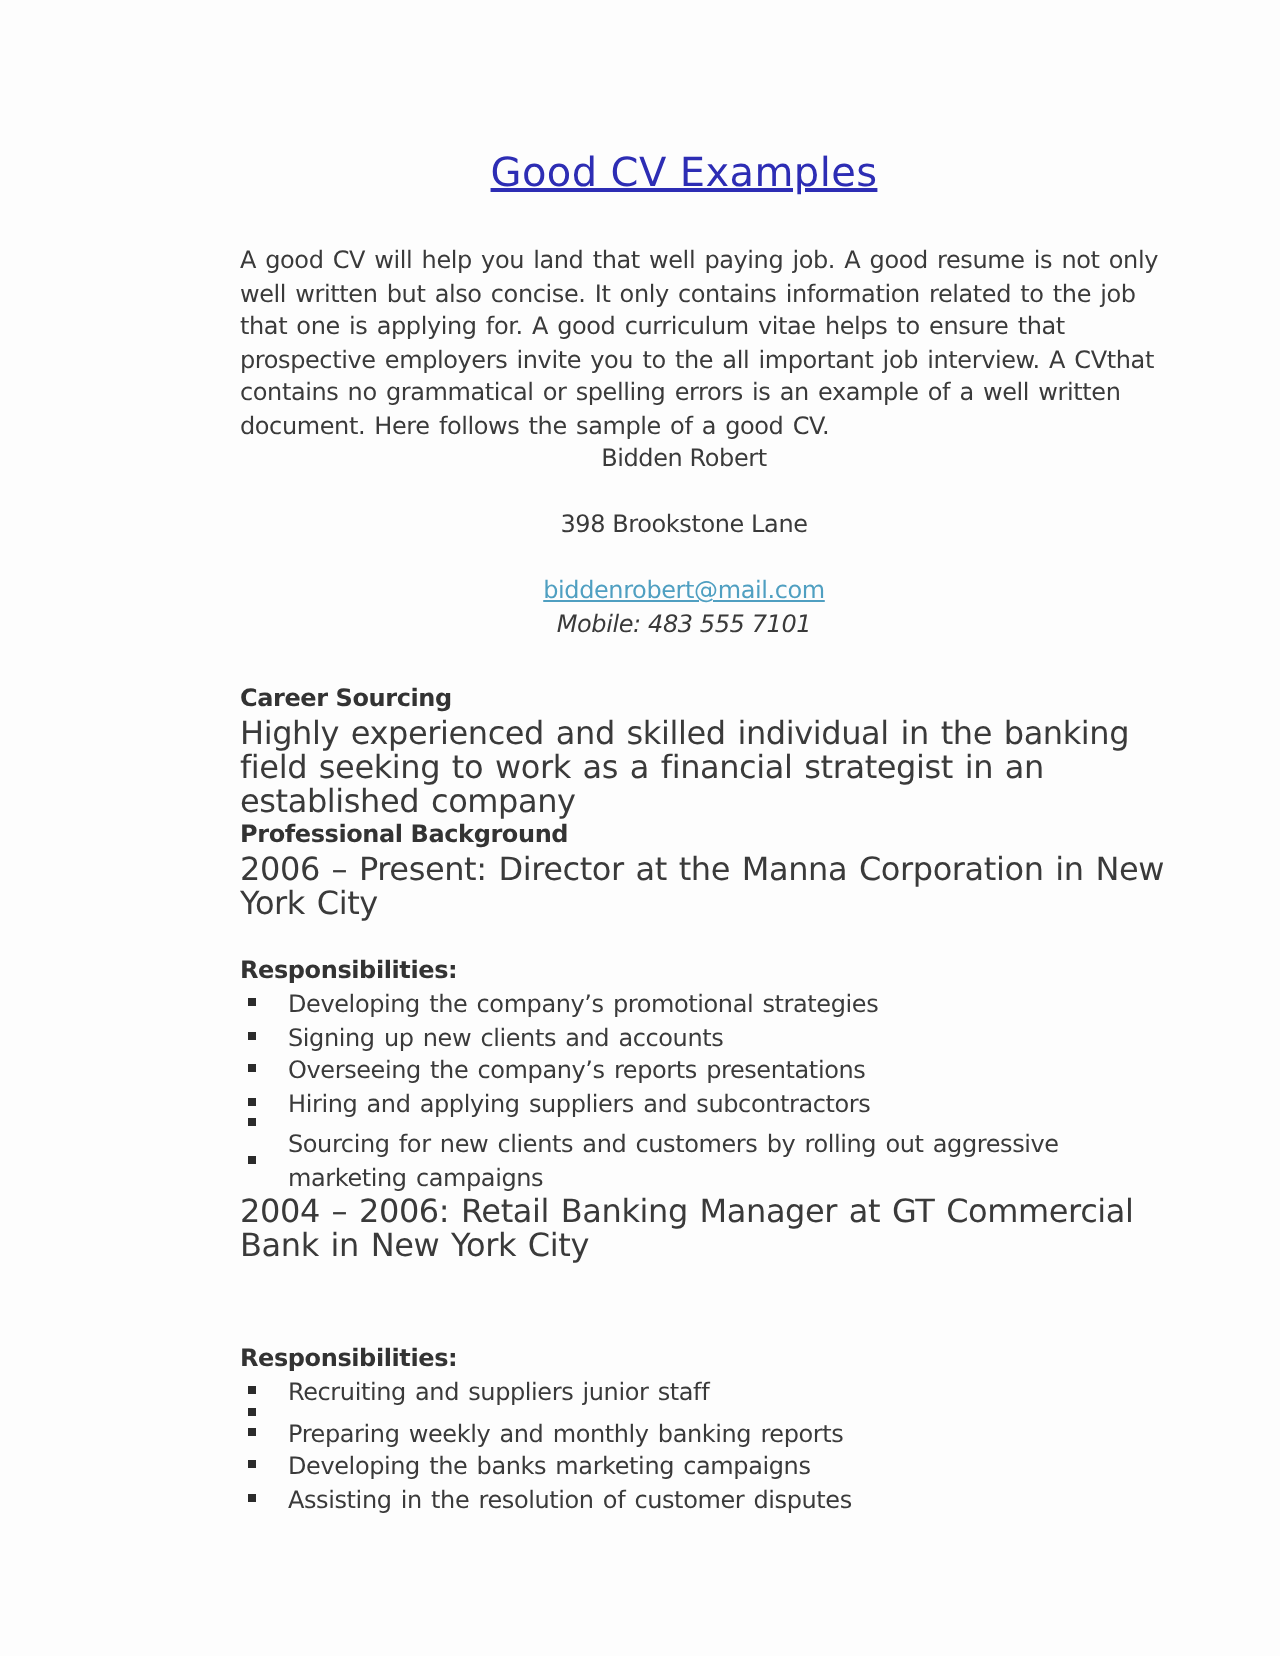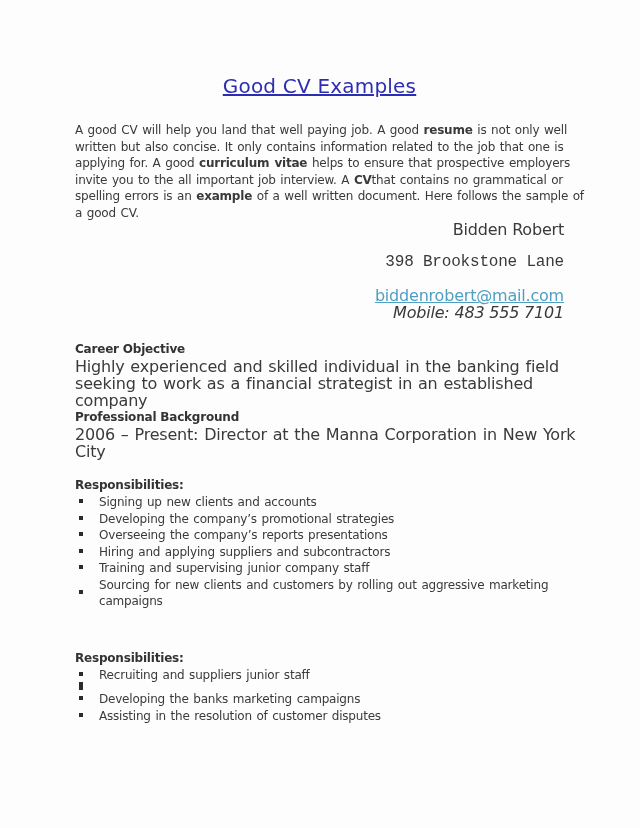--- a/index.html
+++ b/index.html
@@ -11,48 +11,48 @@
   body{
     width:640px;height:828px;
     background:#fdfdfd;
     font-family:"DejaVu Sans","Liberation Sans",sans-serif;
     color:var(--text-color);
     overflow:hidden;
   }
   .page{
     box-sizing:border-box;
     width:640px;height:738px;
-    padding:74px 52px 0 75px;
+    padding:74px 52px 0 120px;
   }
   .doc-title{
     text-align:center;
     font-size:20px;
     font-weight:400;
     color:var(--title-color);
     text-decoration:underline;
     margin:0 24px 0 0;
     letter-spacing:0.2px;
   }
   .intro{
     margin:24px 0 0 0;
     font-size:12px;
     line-height:16.5px;
     letter-spacing:-0.2px;
     word-spacing:1px;
   }
-  .bold{font-weight:bold;}
+  .bold{font-weight:normal;}
   .center-line{
-    text-align:right;
-    font-size:16px;
+    text-align:center;
+    font-size:12px;
     line-height:17px;
     margin:0 24px 0 0;
     letter-spacing:-0.2px;
   }
   .contact-name{margin-top:0;}
-  .contact-street{margin-top:16px;font-family:Liberation Mono, monospace;}
+  .contact-street{margin-top:16px;}
   .contact-city{margin-top:21px;}
   .contact-email{margin-top:16px;}
   .contact-mobile{margin-top:0;font-style:italic;}
   a.email-link{
     color:var(--link-color);
     text-decoration:underline;
     cursor:pointer;
   }
   .section-heading{
     font-size:12px;
@@ -101,65 +101,66 @@
 
   <h1 class="doc-title">Good CV Examples</h1>
 
   <p class="intro"><span>A good CV will help you land that well paying job. A good </span><span class="bold">resume</span><span> is not only well written but also concise. It only contains information related to the job that one is applying for. A good </span><span class="bold">curriculum vitae</span><span> helps to ensure that prospective employers invite you to the all important job interview. A </span><span class="bold">CV</span><span>that contains no grammatical or spelling errors is an </span><span class="bold">example</span><span> of a well written document. Here follows the sample of a good CV.</span></p>
 
   <div class="center-line contact-name">Bidden Robert</div>
   <div class="center-line contact-street">398 Brookstone Lane</div>
   <div class="center-line contact-email"><a class="email-link">biddenrobert@mail.com</a></div>
   <div class="center-line contact-mobile">Mobile: 483 555 7101</div>
 
-  <h2 class="section-heading mt-career">Career Objective</h2>
+  <h2 class="section-heading mt-career">Career Sourcing</h2>
   <p class="body-text">Highly experienced and skilled individual in the banking field seeking to work as a financial strategist in an established company</p>
 
   <h2 class="section-heading mt-profbg">Professional Background</h2>
   <p class="body-text">2006 – Present: Director at the Manna Corporation in New York City</p>
 
   <h2 class="section-heading mt-resp1">Responsibilities:</h2>
   <ul class="bullet-list">
     <li>
         <span class="sq-bullet"></span>
-        <span>Signing up new clients and accounts</span>
+        <span>Developing the company’s promotional strategies</span>
       </li>
     <li>
         <span class="sq-bullet"></span>
-        <span>Developing the company’s promotional strategies</span>
+        <span>Signing up new clients and accounts</span>
       </li>
     <li>
         <span class="sq-bullet"></span>
         <span>Overseeing the company’s reports presentations</span>
       </li>
     <li>
         <span class="sq-bullet"></span>
         <span>Hiring and applying suppliers and subcontractors</span>
       </li>
     <li>
         <span class="sq-bullet"></span>
-        <span>Training and supervising junior company staff</span>
       </li>
     <li>
         <span class="sq-bullet"></span>
         <span>Sourcing for new clients and customers by rolling out aggressive marketing campaigns</span>
       </li>
   </ul>
+  <p class="body-text">2004 – 2006: Retail Banking Manager at GT Commercial Bank in New York City</p>
 
   <h2 class="section-heading mt-resp2">Responsibilities:</h2>
   <ul class="bullet-list">
     <li>
         <span class="sq-bullet"></span>
         <span>Recruiting and suppliers junior staff</span>
       </li>
     <li>
         <span class="sq-bullet"></span>
       </li>
     <li>
         <span class="sq-bullet"></span>
+        <span>Preparing weekly and monthly banking reports</span>
       </li>
     <li>
         <span class="sq-bullet"></span>
         <span>Developing the banks marketing campaigns</span>
       </li>
     <li>
         <span class="sq-bullet"></span>
         <span>Assisting in the resolution of customer disputes</span>
       </li>
   </ul>

